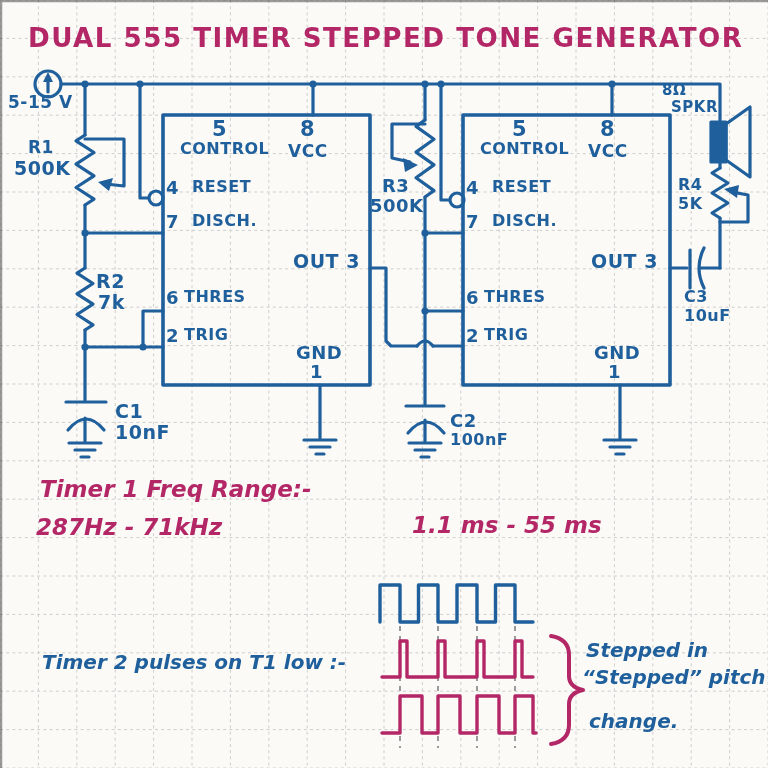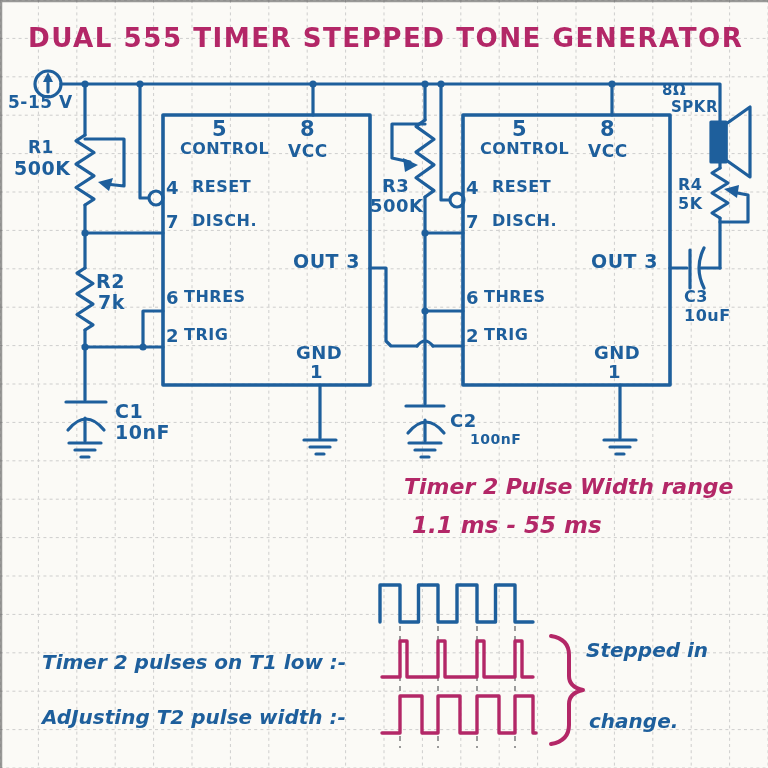--- a/index.html
+++ b/index.html
@@ -195,21 +195,21 @@
   <span class="lbl" style="left:28px;top:139px;font-size:17px">R1</span>
   <span class="lbl" style="left:14px;top:159px;font-size:19px">500K</span>
   <span class="lbl" style="left:96px;top:272px;font-size:19px">R2</span>
   <span class="lbl" style="left:98px;top:293px;font-size:19px">7k</span>
   <span class="lbl" style="left:115px;top:402px;font-size:19px">C1</span>
   <span class="lbl" style="left:115px;top:423px;font-size:19px">10nF</span>
 
   <span class="lbl" style="left:382px;top:177px;font-size:18px">R3</span>
   <span class="lbl" style="left:370px;top:197px;font-size:18px">500K</span>
   <span class="lbl" style="left:450px;top:412px;font-size:18px">C2</span>
-  <span class="lbl" style="left:470px;top:432px;font-size:14px">100nF</span>
+  <span class="lbl" style="left:450px;top:432px;font-size:16px">100nF</span>
 
   <span class="lbl" style="left:662px;top:83px;font-size:15px">8Ω</span>
   <span class="lbl" style="left:671px;top:100px;font-size:15px">SPKR</span>
   <span class="lbl" style="left:678px;top:177px;font-size:16px">R4</span>
   <span class="lbl" style="left:678px;top:196px;font-size:16px">5K</span>
   <span class="lbl" style="left:684px;top:289px;font-size:16px">C3</span>
   <span class="lbl" style="left:684px;top:308px;font-size:16px">10uF</span>
 
   <span class="lbl" style="left:212px;top:118px;font-size:21px">5</span>
   <span class="lbl" style="left:180px;top:141px;font-size:16px">CONTROL</span>
@@ -236,21 +236,22 @@
   <span class="lbl" style="left:466px;top:213px;font-size:18px">7</span>
   <span class="lbl" style="left:492px;top:213px;font-size:16px">DISCH.</span>
   <span class="lbl" style="left:591px;top:252px;font-size:19px">OUT 3</span>
   <span class="lbl" style="left:466px;top:289px;font-size:18px">6</span>
   <span class="lbl" style="left:484px;top:289px;font-size:16px">THRES</span>
   <span class="lbl" style="left:466px;top:327px;font-size:18px">2</span>
   <span class="lbl" style="left:484px;top:327px;font-size:16px">TRIG</span>
   <span class="lbl" style="left:594px;top:344px;font-size:18px">GND</span>
   <span class="lbl" style="left:608px;top:363px;font-size:18px">1</span>
 
-  <span class="lbl mag hand" style="left:404px;top:475px;font-size:22px">Timer 2 Pulse Width range</span>
+  <span class="lbl mag hand" style="left:40px;top:477px;font-size:23px">Timer 1 Freq Range:-</span>
+  <span class="lbl mag hand" style="left:36px;top:515px;font-size:23px">287Hz - 71kHz</span>
   <span class="lbl mag hand" style="left:412px;top:513px;font-size:23px">1.1 ms - 55 ms</span>
 
   <span class="lbl hand" style="left:42px;top:652px;font-size:20px">Timer 2 pulses on T1 low :-</span>
-  <span class="lbl hand" style="left:42px;top:707px;font-size:20px">AdJusting T2 pulse width  :-</span>
 
   <span class="lbl hand" style="left:586px;top:640px;font-size:20px">Stepped in</span>
+  <span class="lbl hand" style="left:582px;top:667px;font-size:20px">“Stepped” pitch</span>
   <span class="lbl hand" style="left:589px;top:711px;font-size:20px">change.</span>
 </div>
 
 </body></html>

